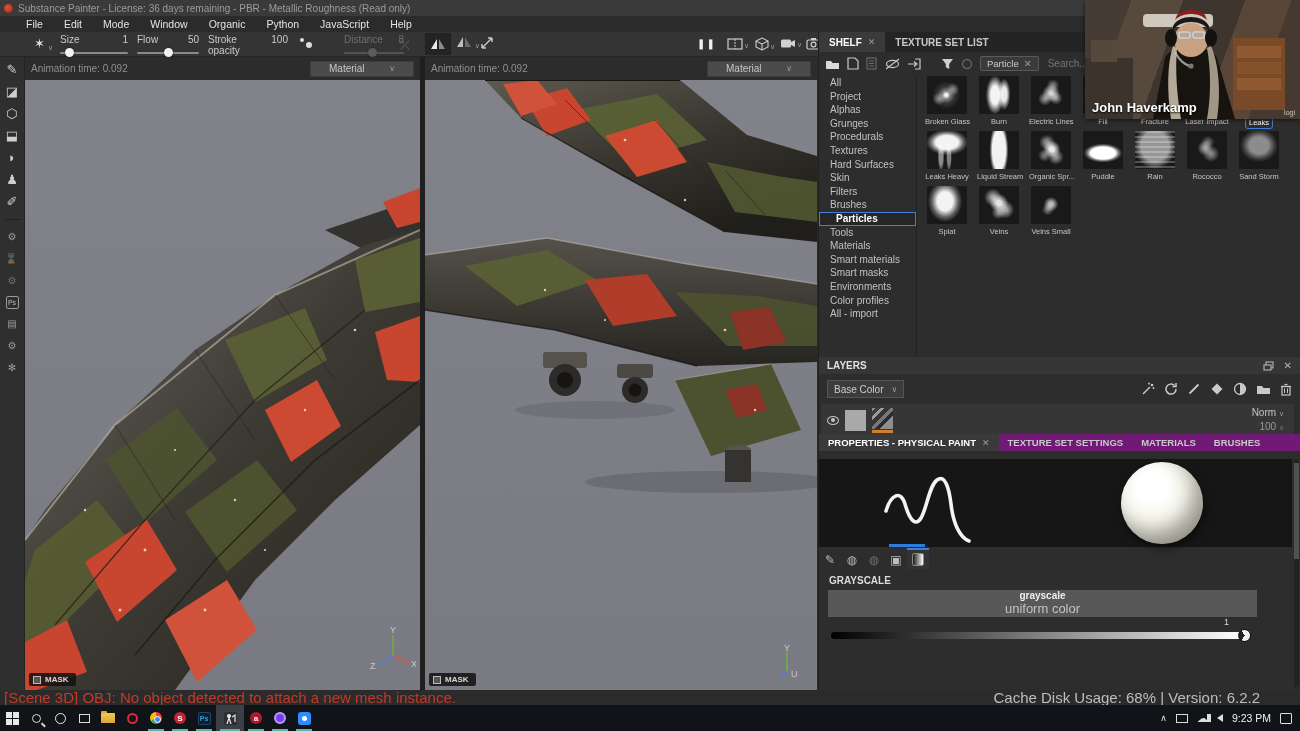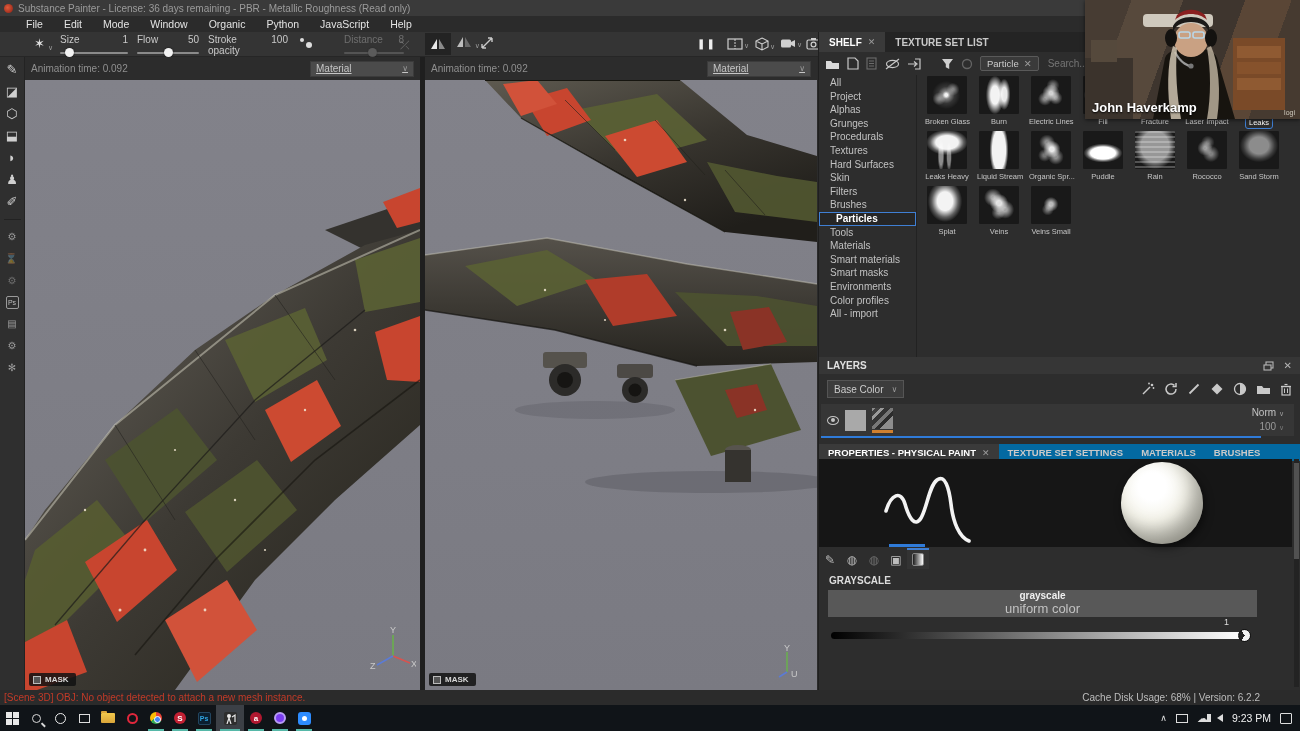--- a/index.html
+++ b/index.html
@@ -26,21 +26,21 @@
   .lt{font-size:13px;color:#cfcfcf;line-height:14px;height:14px;}
   .lt.small{font-size:10px;}
   .ltdiv{width:17px;height:1px;background:#222;margin:2px 0;}
   .psbox{width:13px;height:13px;border:1px solid #9a9a9a;color:#bdbdbd;font-size:7px;display:flex;align-items:center;justify-content:center;border-radius:2px;}
 
   
   .viewport{top:57px;height:633px;background:#7d7d85;text-align:center;}
   .vp1{left:25px;width:395px;}
   .vp2{left:425px;width:392px;}
   .vph{position:absolute;left:0;top:0;right:0;height:23px;background:#2c2c2c;color:#8f8f8f;font-size:10px;display:flex;align-items:center;padding:0 6px;justify-content:space-between;}
-  .matdd{width:104px;height:16px;background:#4b4b4b;border:1px solid #3b3b3b;color:#c6c6c6;font-size:10px;display:flex;align-items:center;justify-content:space-between;padding:0 5px;text-decoration:underline;}
+  .matdd{width:104px;height:16px;background:#4b4b4b;border:1px solid #3b3b3b;color:#c6c6c6;font-size:10px;display:flex;align-items:center;justify-content:space-between;padding:0 18px;}
   .vpcanvas{position:absolute;left:0;top:23px;right:0;bottom:0;overflow:hidden;background:linear-gradient(#82828a,#7a7a82);}
   .vpcanvas svg{display:block;width:100%;height:100%;}
   .maskchip{position:absolute;left:4px;bottom:4px;background:rgba(18,18,18,.85);color:#d8d8d8;font-size:8px;font-weight:bold;display:flex;align-items:center;gap:4px;padding:2px 7px 2px 4px;border-radius:2px;}
   .maskchip .sq{width:8px;height:8px;border:1px solid #bbb;background:#555;}
   .gizmo{position:absolute;right:4px;bottom:12px;}
   .vgap{left:420px;top:57px;width:5px;height:633px;background:#1f1f1f;}
 
   
   .rpanel{left:818px;top:32px;width:482px;height:658px;background:#2d2d2d;border-left:1px solid #1f1f1f;color:#c8c8c8;}
   .shelftabs{position:absolute;left:0;top:0;right:0;height:20px;background:#242424;display:flex;font-size:10px;font-weight:bold;}
@@ -91,21 +91,21 @@
   .lth1{background:#a9a9a9;}
   .lth2wrap{display:flex;flex-direction:column;gap:1px;}
   .lth2{background:linear-gradient(135deg,#8a8a8a 0 9%,#3f3f3f 9% 20%,#9a9a9a 20% 29%,#343434 29% 44%,#777 44% 55%,#2c2c2c 55% 69%,#8d8d8d 69% 100%);}
   .orangebar{width:21px;height:3px;background:#d0802f;}
   .lname{font-size:10px;color:#cccccc;flex:1;}
   .lmode{position:absolute;right:10px;top:3px;font-size:10px;color:#c3c3c3;}
   .lopacity{position:absolute;right:10px;top:17px;font-size:10px;color:#9a9a9a;}
   .bluesel{position:absolute;left:2px;top:404px;width:440px;height:2px;background:#2f7bd9;}
 
   
-  .propstabs{position:absolute;left:0;top:412px;right:0;height:17px;background:#0369a1;display:flex;font-size:9.5px;font-weight:bold;align-items:stretch;}
+  .propstabs{position:absolute;left:0;top:402px;right:0;height:17px;background:#701a75;display:flex;font-size:9.5px;font-weight:bold;align-items:stretch;}
   .ptab{display:flex;align-items:center;gap:6px;padding:0 9px;color:#c9c9c9;}
   .ptab.active{background:#3a3a3a;color:#fff;}
   .preview{position:absolute;left:0;top:427px;right:8px;height:88px;background:#161616;}
   .sphere{position:absolute;left:302px;top:3px;width:82px;height:82px;border-radius:50%;background:radial-gradient(circle at 38% 30%,#ffffff 0 18%,#f4f3e9 45%,#dddcd0 68%,#b9b8aa 92%);box-shadow:inset -10px -12px 18px rgba(0,0,0,.28),2px 4px 8px rgba(0,0,0,.5);}
   .minibar{position:absolute;left:70px;bottom:0;width:36px;height:3px;background:#2f7bd9;}
   .subtabs{position:absolute;left:0;top:516px;display:flex;height:21px;align-items:stretch;}
   .subtab{width:22px;display:flex;align-items:center;justify-content:center;color:#bdbdbd;font-size:12px;border-top:2px solid transparent;}
   .subtab.active{background:#333;border-top:2px solid #3f7fd4;}
   .cyl{width:12px;height:13px;background:linear-gradient(90deg,#1a1a1a,#fdfdfd);border:1px solid #888;border-radius:2px;}
   .grayhdr{position:absolute;left:10px;top:543px;font-size:10px;font-weight:bold;color:#dcdcdc;}
@@ -117,21 +117,21 @@
   .gsknob{position:absolute;left:419px;top:597px;width:13px;height:13px;border-radius:50%;background:conic-gradient(from 210deg,#222 0 120deg,#f2f2f2 120deg 360deg);border:1px solid #111;}
   .rscroll{position:absolute;right:1px;top:427px;width:5px;height:228px;background:#232323;}
   .rscroll .th{position:absolute;left:0;top:4px;width:5px;height:96px;background:#515151;}
 
   
   .webcam{left:1085px;top:0;width:215px;height:119px;background:linear-gradient(110deg,#473c33 0 18%,#57493c 18% 38%,#3e352e 38% 62%,#5a4636 62% 80%,#463a30 80%);overflow:hidden;z-index:60;box-shadow:0 1px 4px rgba(0,0,0,.6);}
   .wcname{position:absolute;left:7px;bottom:4px;color:#fff;font-size:13px;font-weight:bold;text-shadow:0 1px 2px #000;}
   .wcbrand{position:absolute;right:5px;bottom:3px;color:#cfcabe;font-size:7px;}
 
   
-  .statusbar{left:0;top:690px;width:1300px;height:15px;background:#2b2b2b;font-size:10px;display:flex;align-items:center;}
+  .statusbar{left:0;top:690px;width:1300px;height:15px;background:#2b2b2b;font-size:15px;display:flex;align-items:center;}
   .statmsg{color:#c23a28;padding-left:4px;flex:1;}
   .statright{color:#bdbdbd;padding-right:40px;}
   .taskbar{left:0;top:705px;width:1300px;height:26px;background:#101418;display:flex;align-items:center;color:#e8e8e8;}
   .tbicon{width:24px;height:26px;display:flex;align-items:center;justify-content:center;position:relative;flex:0 0 auto;}
   .tbicon.wide{width:28px;}
   .runline{position:absolute;bottom:0;left:4px;right:4px;height:2px;background:#56b8a8;}
   .winlogo{display:grid;grid-template-columns:6px 6px;grid-template-rows:6px 6px;gap:1px;}
   .winlogo div{background:#e8e8e8;}
   .magnifier{width:9px;height:9px;border:1.5px solid #d9d9d9;border-radius:50%;position:relative;}
   .magnifier::after{content:'';position:absolute;left:8px;top:9px;width:5px;height:1.5px;background:#d9d9d9;transform:rotate(45deg);}

